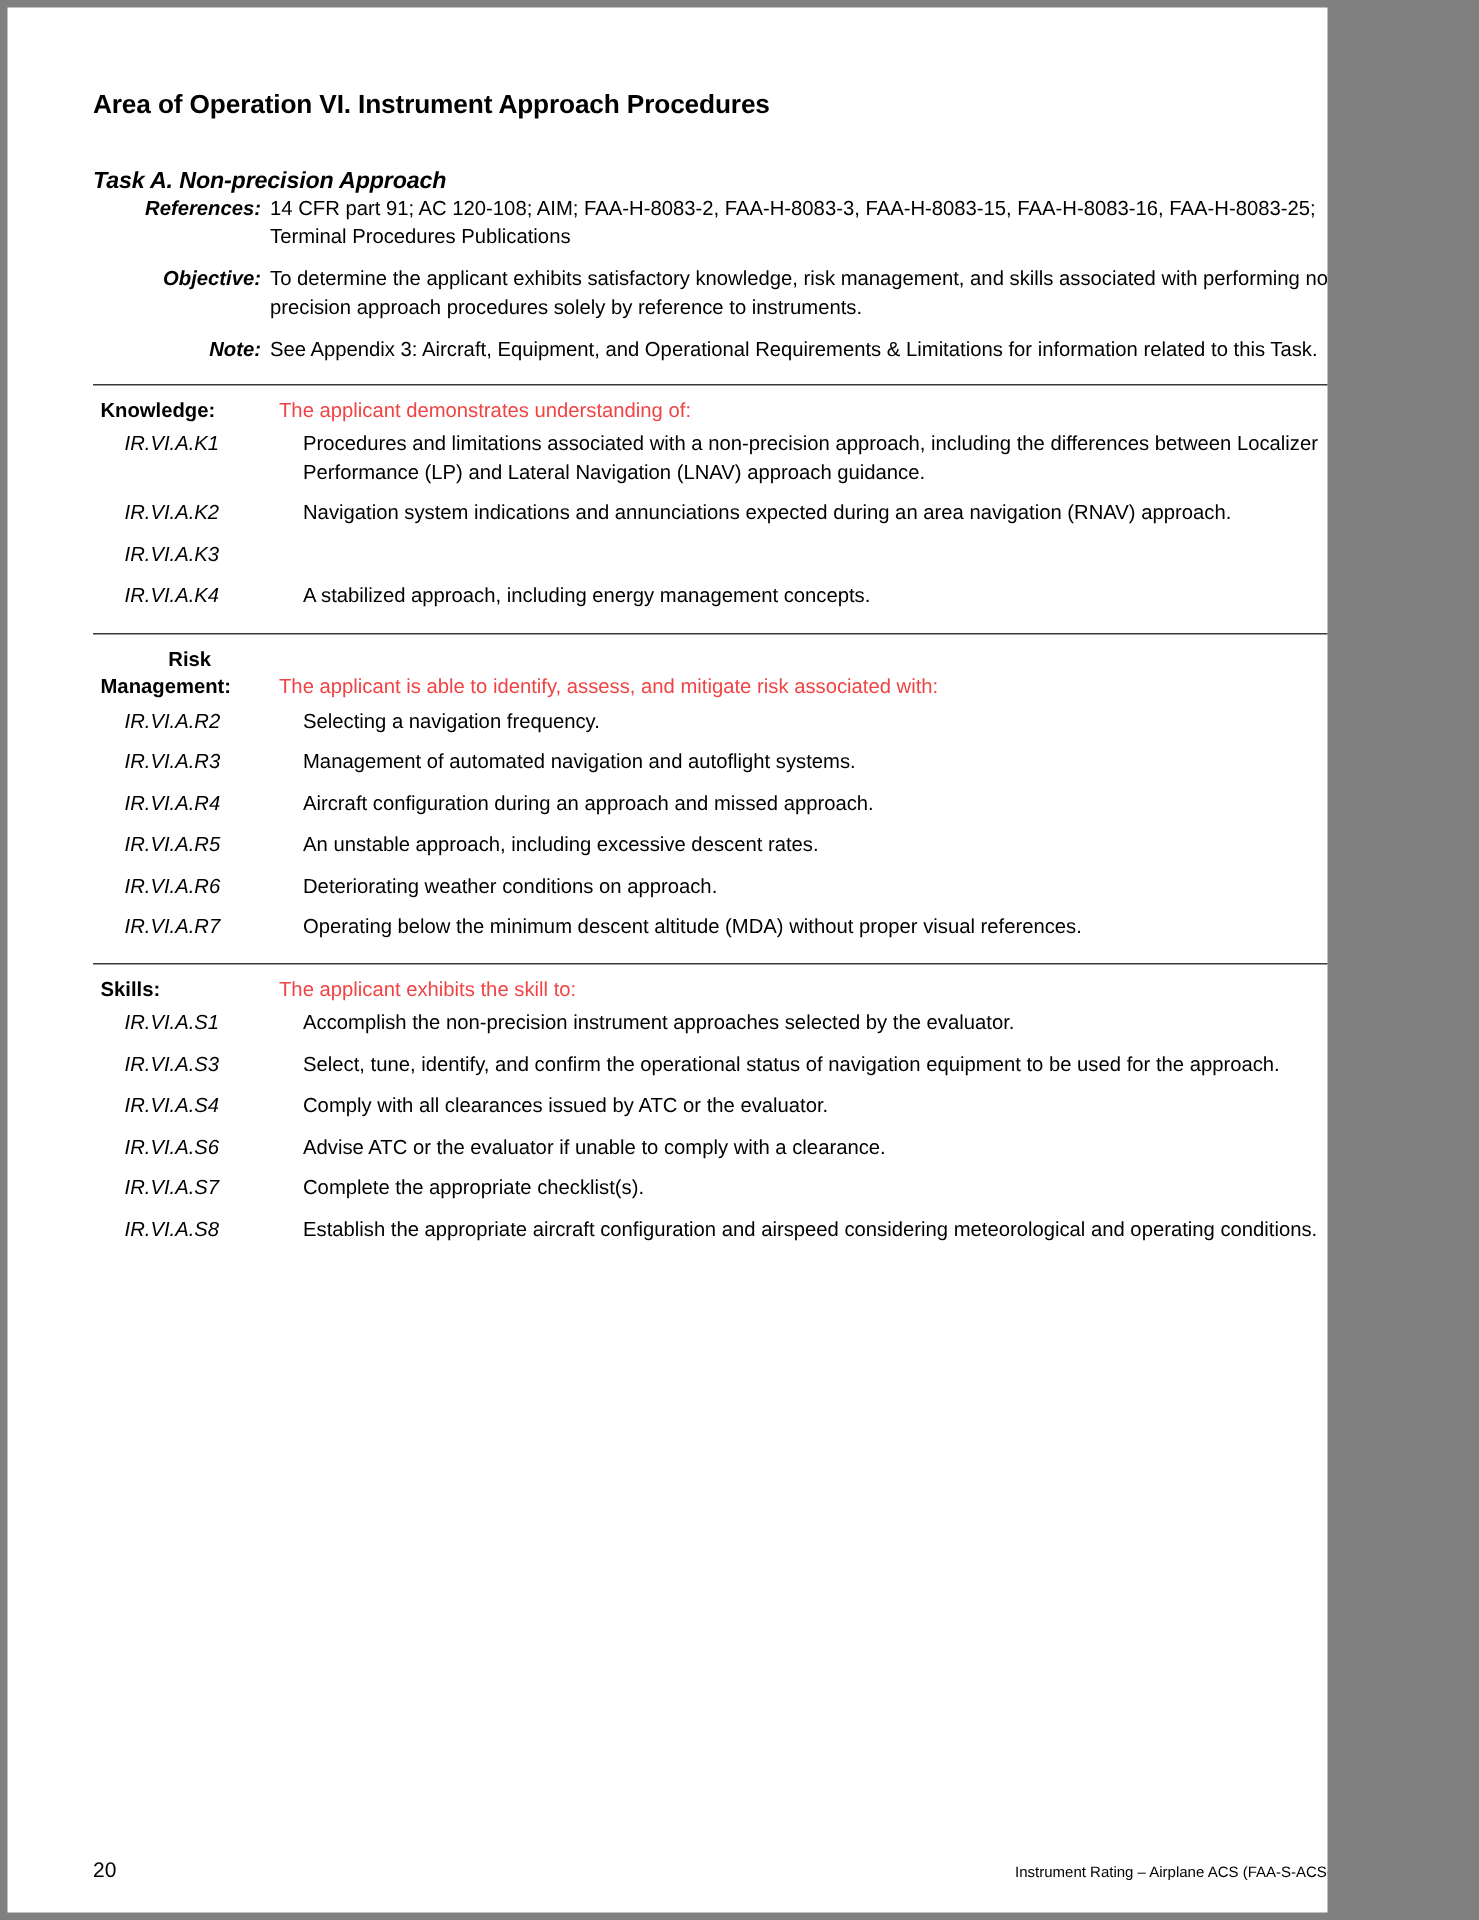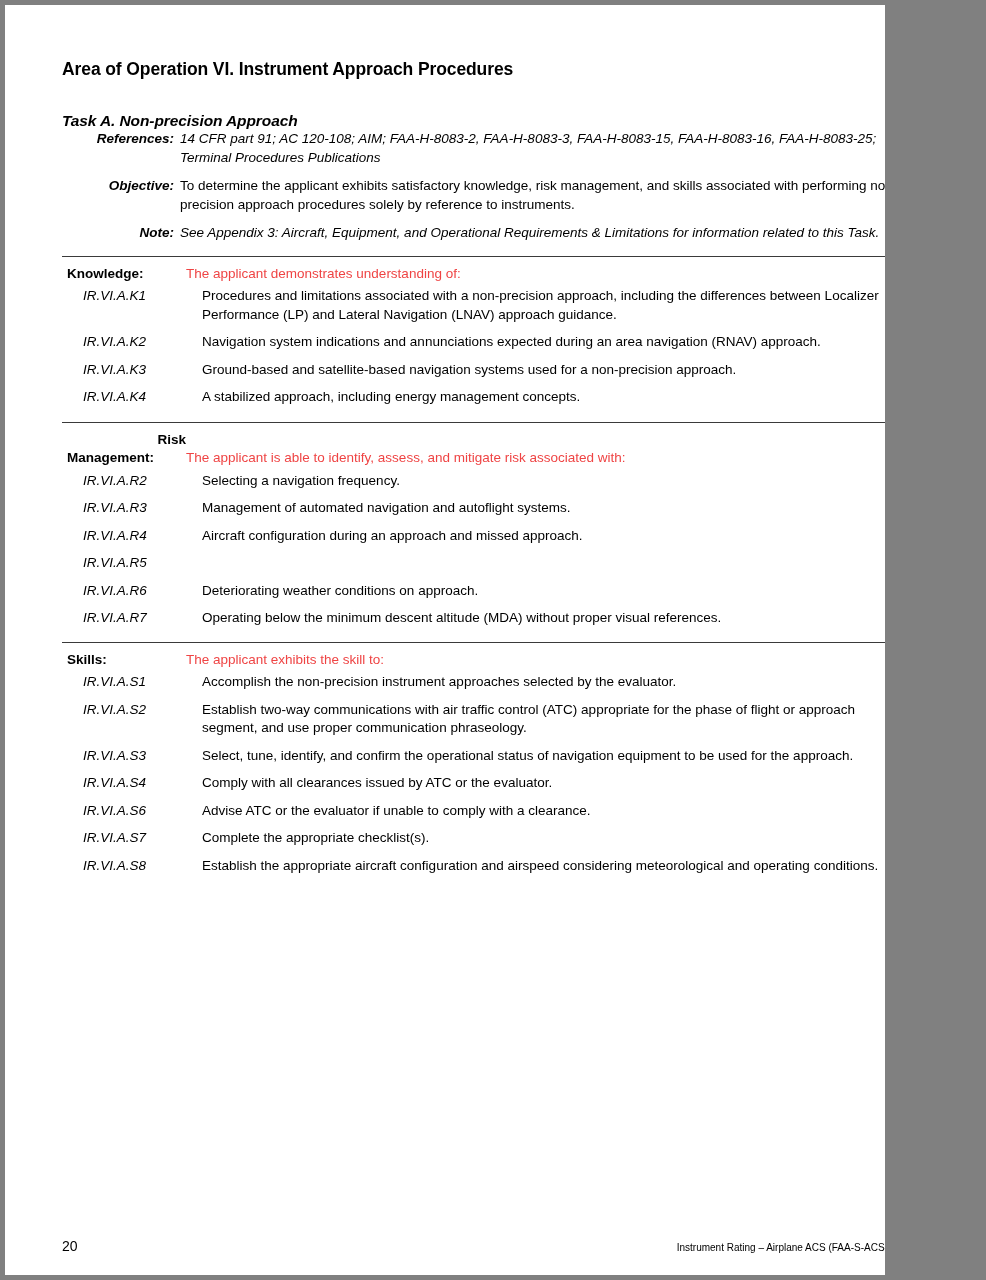--- a/index.html
+++ b/index.html
@@ -68,21 +68,21 @@
     line-height: 18.5px;
     color: #000;
   }
   .meta-value {
     flex: 1;
     font-size: 13.5px;
     line-height: 18.5px;
     color: #000;
     padding-left: 0px;
   }
-  .meta-value.ital { font-style: italic; }
+  .meta-value.ital { }
   .meta-value.plain { font-style: normal; }
 
   
   .rule {
     width: 841px;
     height: 0;
     border-top: 1.6px solid #3a3a3a;
     margin: 0;
   }
   .rule.top-knowledge { margin-top: 13px; }
@@ -110,21 +110,21 @@
     font-size: 13.5px;
     line-height: 18.5px;
     color: #ef4444;
   }
   .risk-head-stack {
     width: 124px;
     flex: 0 0 124px;
     box-sizing: border-box;
   }
   .risk-head-stack .l1 {
-    text-align: right;
+    text-align: center;
     padding-left: 5px;
     font-size: 13.5px;
     font-weight: bold;
     line-height: 18.5px;
   }
   .risk-head-stack .l2 {
     text-align: left;
     padding-left: 5px;
     font-size: 13.5px;
     font-weight: bold;
@@ -222,21 +222,20 @@
         <div class="item-row">
           <div class="item-code">IR.VI.A.K1</div>
           <div class="item-text">Procedures and limitations associated with a non-precision approach, including the differences between Localizer Performance (LP) and Lateral Navigation (LNAV) approach guidance.</div>
         </div>
         <div class="item-row">
           <div class="item-code">IR.VI.A.K2</div>
           <div class="item-text">Navigation system indications and annunciations expected during an area navigation (RNAV) approach.</div>
         </div>
         <div class="item-row">
           <div class="item-code">IR.VI.A.K3</div>
-          <div class="item-text">Ground-based and satellite-based navigation systems used for a non-precision approach.</div>
         </div>
         <div class="item-row">
           <div class="item-code">IR.VI.A.K4</div>
           <div class="item-text">A stabilized approach, including energy management concepts.</div>
         </div>
       </div>
 
     <div class="rule top-risk"></div>
 
     <div class="risk-head">
@@ -255,20 +254,21 @@
         <div class="item-row">
           <div class="item-code">IR.VI.A.R3</div>
           <div class="item-text">Management of automated navigation and autoflight systems.</div>
         </div>
         <div class="item-row">
           <div class="item-code">IR.VI.A.R4</div>
           <div class="item-text">Aircraft configuration during an approach and missed approach.</div>
         </div>
         <div class="item-row">
           <div class="item-code">IR.VI.A.R5</div>
+          <div class="item-text">An unstable approach, including excessive descent rates.</div>
         </div>
         <div class="item-row">
           <div class="item-code">IR.VI.A.R6</div>
           <div class="item-text">Deteriorating weather conditions on approach.</div>
         </div>
         <div class="item-row">
           <div class="item-code">IR.VI.A.R7</div>
           <div class="item-text">Operating below the minimum descent altitude (MDA) without proper visual references.</div>
         </div>
       </div>
@@ -277,24 +277,20 @@
 
     <div class="section-head">
       <div class="section-label left">Skills:</div>
       <div class="section-intro">The applicant exhibits the skill to:</div>
     </div>
 
     <div class="items">
         <div class="item-row">
           <div class="item-code">IR.VI.A.S1</div>
           <div class="item-text">Accomplish the non-precision instrument approaches selected by the evaluator.</div>
-        </div>
-        <div class="item-row">
-          <div class="item-code">IR.VI.A.S2</div>
-          <div class="item-text">Establish two-way communications with air traffic control (ATC) appropriate for the phase of flight or approach segment, and use proper communication phraseology.</div>
         </div>
         <div class="item-row">
           <div class="item-code">IR.VI.A.S3</div>
           <div class="item-text">Select, tune, identify, and confirm the operational status of navigation equipment to be used for the approach.</div>
         </div>
         <div class="item-row">
           <div class="item-code">IR.VI.A.S4</div>
           <div class="item-text">Comply with all clearances issued by ATC or the evaluator.</div>
         </div>
         <div class="item-row">

